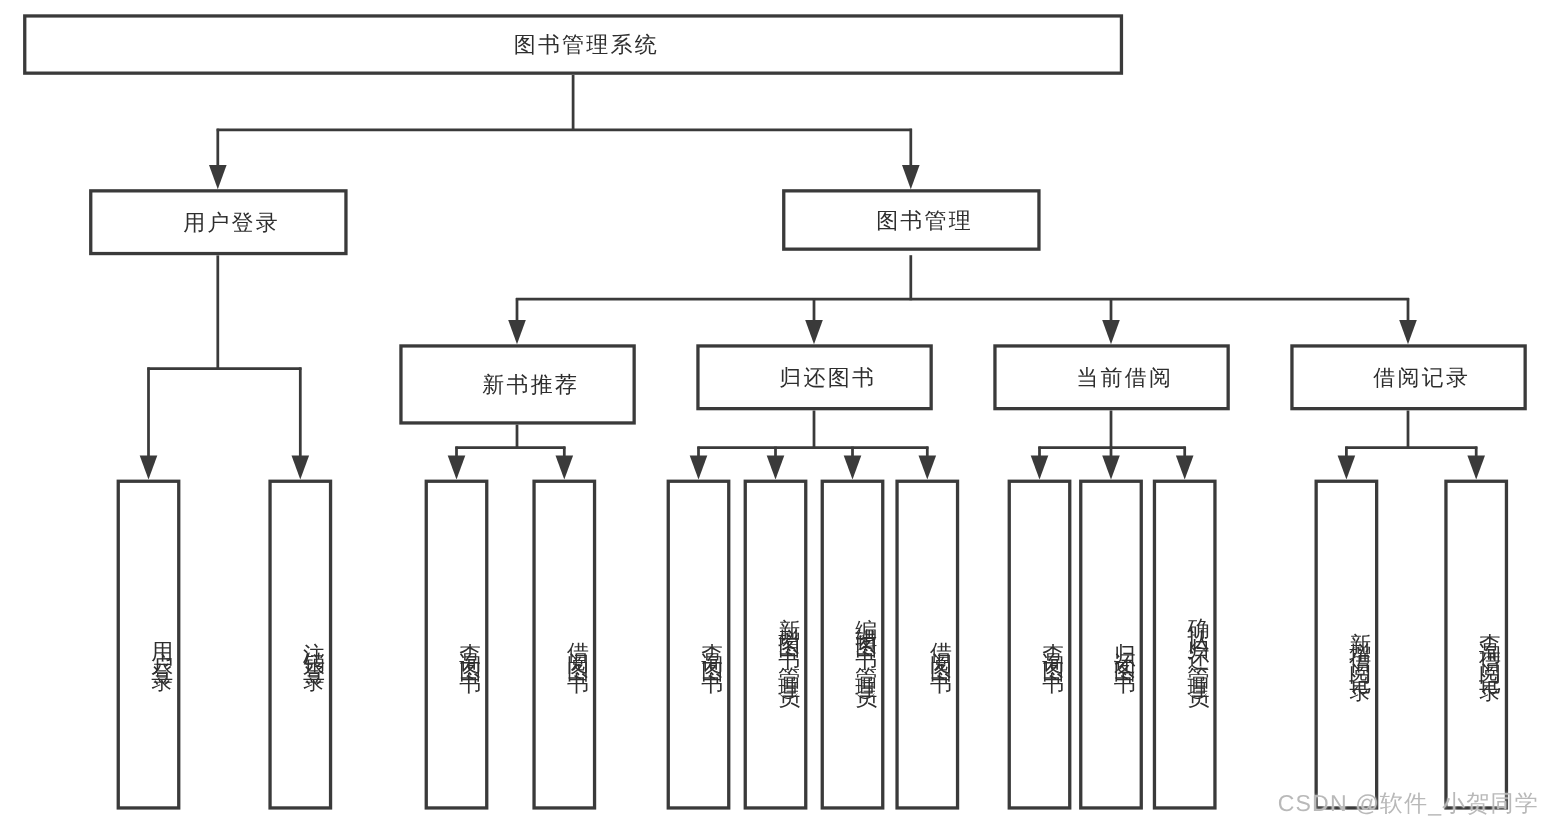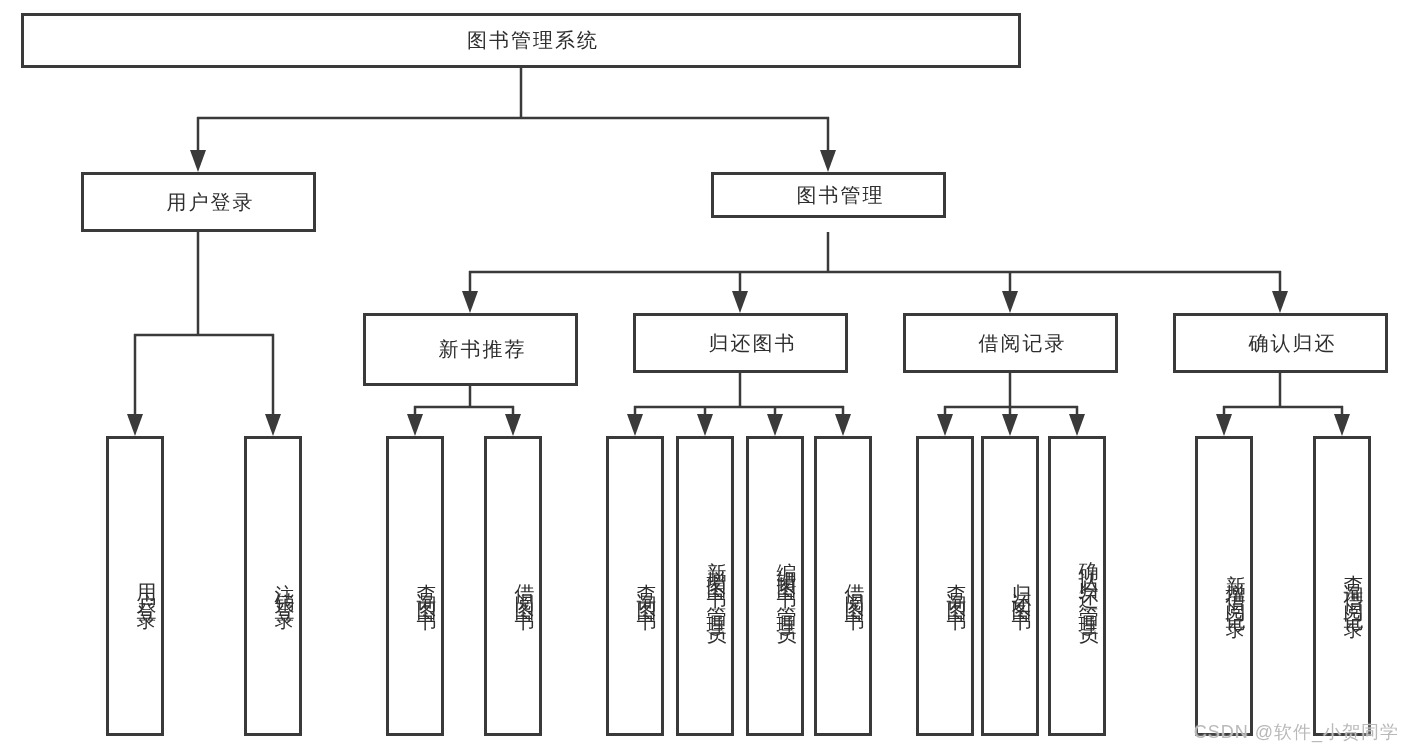--- a/index.html
+++ b/index.html
@@ -21,21 +21,21 @@
   }
   .h-box { font-size:20px; letter-spacing:2px; }
   .root-box { font-size:20px; }
   .leaf {
     top:436px; width:58px; height:300px;
     writing-mode:vertical-rl; text-orientation:mixed;
     font-size:20px; letter-spacing:9px; line-height:1;
   }
   .watermark {
     position:absolute; right:6px; bottom:3px; z-index:5;
-    font-size:18px; color:#b9b9b9; letter-spacing:1px;
+    font-size:21px; color:#b9b9b9; letter-spacing:1px;
     text-shadow:0 0 2px #ffffff;
   }
 </style>
 </head>
 <body>
 
 <div class="canvas">
 
   <svg class="connectors" width="1405" height="747">
 
@@ -109,26 +109,26 @@
       <line x1="1224" y1="406" x2="1224" y2="421"></line>
       <polygon points="1216,414 1232,414 1224,436"></polygon>
       <line x1="1342" y1="406" x2="1342" y2="421"></line>
       <polygon points="1334,414 1350,414 1342,436"></polygon>
     </g>
   </svg>
 
   <div class="box h-box root-box" style="left:21px; top:13px; width:1000px; height:55px;">图书管理系统</div>
 
   <div class="box h-box" style="left:81px; top:172px; width:235px; height:60px;">用户登录</div>
-  <div class="box h-box" style="left:711px; top:172px; width:235px; height:46px;">图书管理</div>
+  <div class="box h-box" style="left:711px; top:172px; width:235px; height:56px;">图书管理</div>
 
   <div class="box h-box" style="left:363px; top:313px; width:215px; height:73px;">新书推荐</div>
   <div class="box h-box" style="left:633px; top:313px; width:215px; height:60px;">归还图书</div>
-  <div class="box h-box" style="left:903px; top:313px; width:215px; height:60px;">借阅记录</div>
-  <div class="box h-box" style="left:1173px; top:313px; width:215px; height:60px;">确认归还</div>
+  <div class="box h-box" style="left:903px; top:313px; width:215px; height:60px;">当前借阅</div>
+  <div class="box h-box" style="left:1173px; top:313px; width:215px; height:60px;">借阅记录</div>
 
   <div class="box leaf" style="left:106px;">用户登录</div>
   <div class="box leaf" style="left:244px;">注销登录</div>
 
   <div class="box leaf" style="left:386px;">查询图书</div>
   <div class="box leaf" style="left:484px;">借阅图书</div>
 
   <div class="box leaf" style="left:606px;">查询图书</div>
   <div class="box leaf" style="left:676px;">新增图书（管理员）</div>
   <div class="box leaf" style="left:746px;">编辑图书（管理员）</div>

